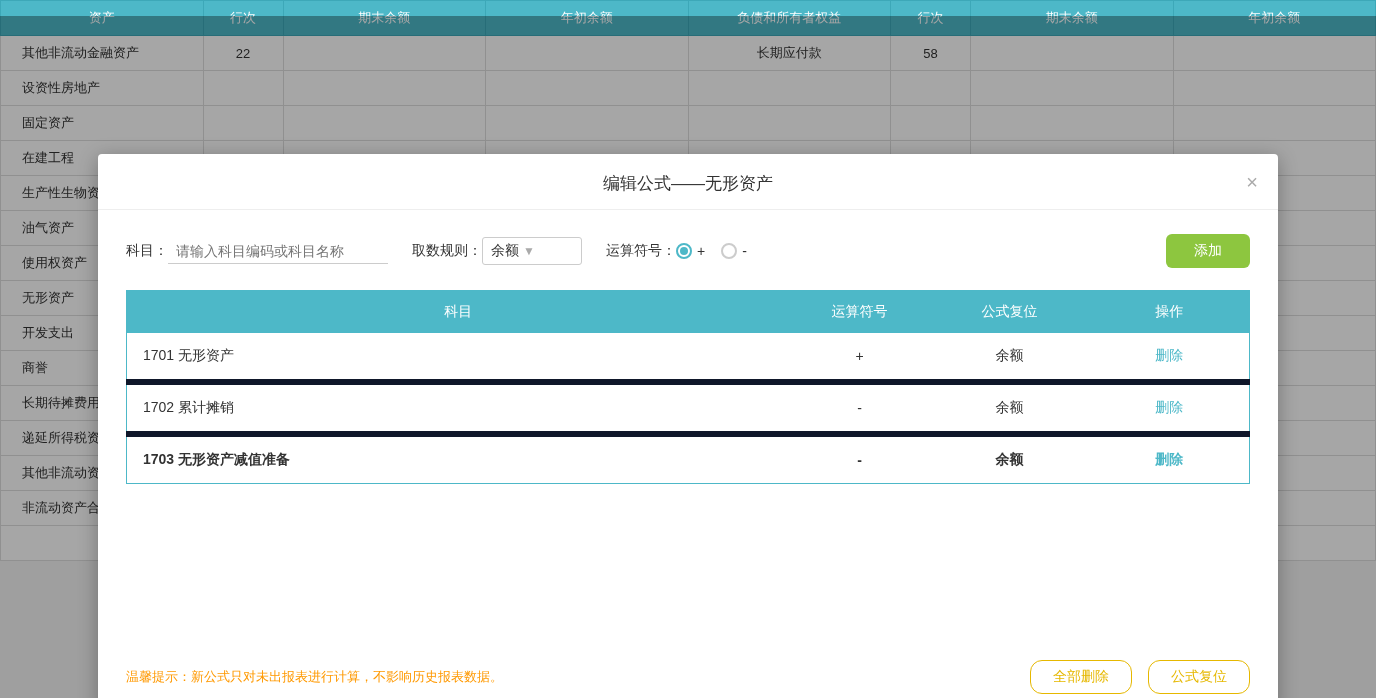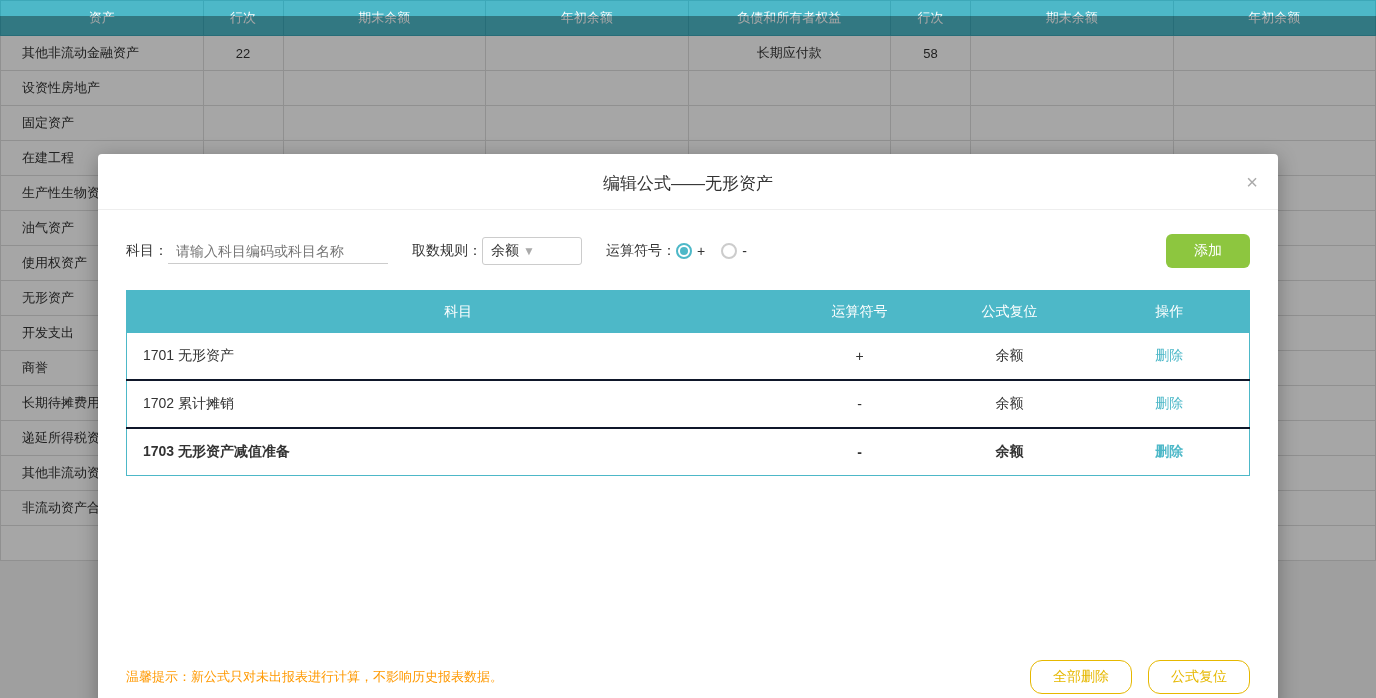--- a/index.html
+++ b/index.html
@@ -228,21 +228,21 @@
       color: #fff;
       padding: 12px 16px;
       text-align: center;
       font-weight: normal;
       font-size: 14px;
     }
 
     .data-table td {
       padding: 14px 16px;
       text-align: center;
-      border-bottom: 2px solid #0f172a;
+      border-bottom: 6px solid #0f172a;
       color: #333;
       font-size: 14px;
     }
 
     .data-table td.subject-col {
       text-align: left;
     }
 
     .data-table tr:last-child td {
       border-bottom: none;

